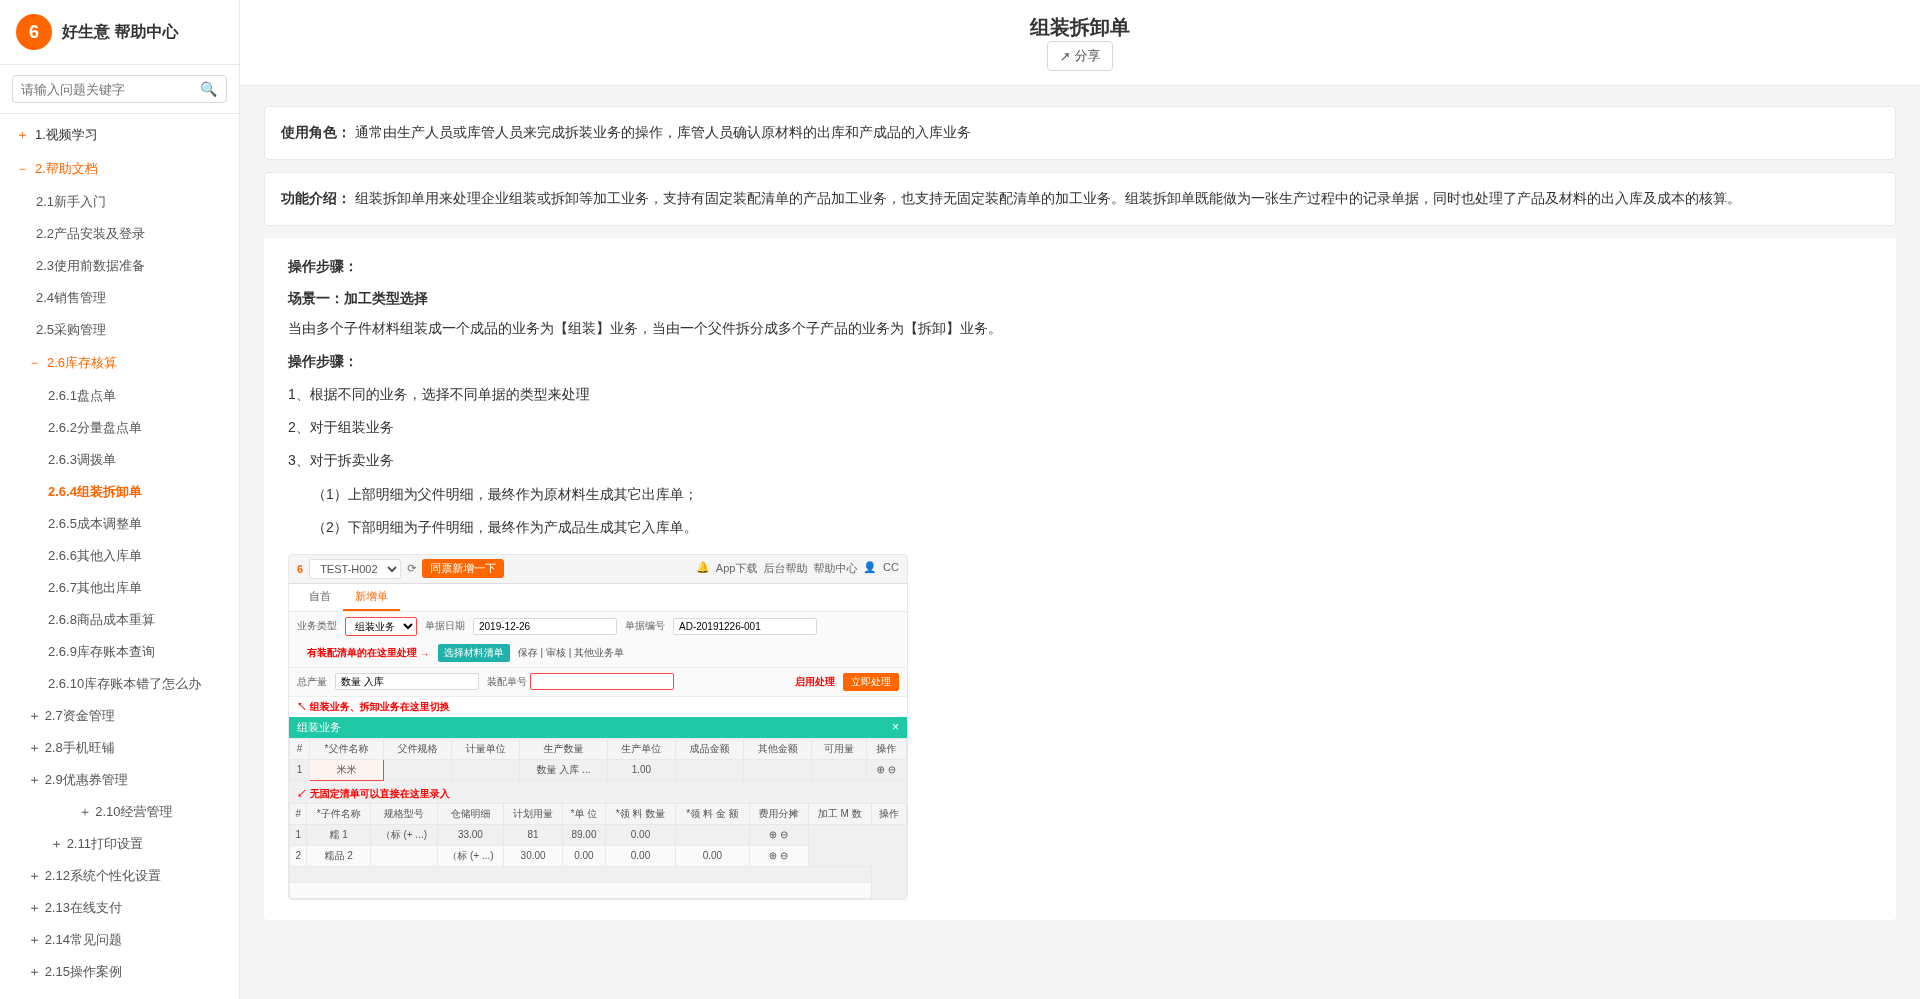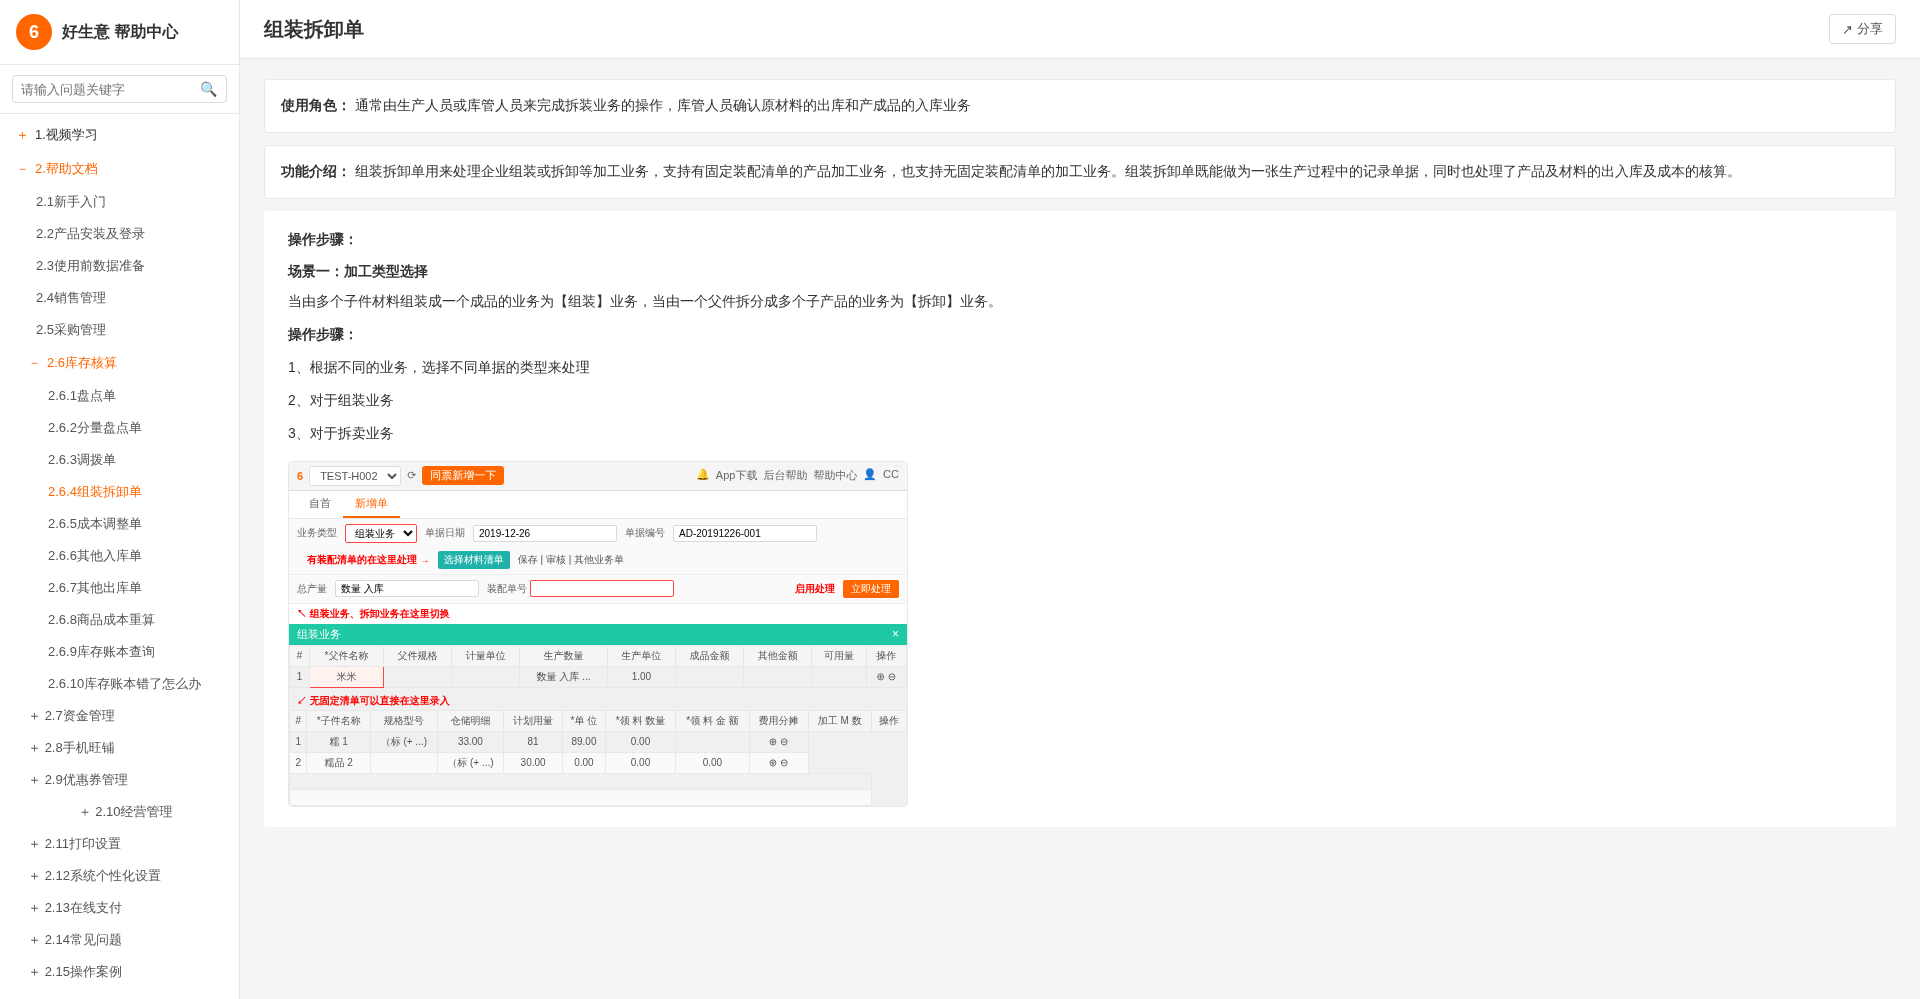--- a/index.html
+++ b/index.html
@@ -58,36 +58,36 @@
     .nav-item-parent .minus-icon { color: #ff6600; margin-right: 6px; font-size: 13px; }
     .nav-item-parent.active { color: #ff6600; }
 
     .nav-sub-item {
       padding: 7px 16px 7px 36px; cursor: pointer; font-size: 13px; color: #555;
     }
 
     .nav-sub-sub-item {
       padding: 7px 16px 7px 48px; cursor: pointer; font-size: 13px; color: #555;
     }
-    .nav-sub-sub-item.active { color: #ff6600; font-weight: 400; }
+    .nav-sub-sub-item.active { color: #ff6600; font-weight: 700; }
 
     
     #main {
       flex: 1;
       display: flex;
       flex-direction: column;
       overflow: hidden;
       background: #f5f5f5;
     }
 
     .main-header {
       background: #fff;
       padding: 14px 24px;
       border-bottom: 1px solid #e8e8e8;
-      display: flex; align-items: center; justify-content: space-between;
+      display: flex; align-items: center; justify-content: space-between; flex-direction: column;
     }
     .page-title-text { font-size: 20px; font-weight: 600; color: #333; }
     .share-btn {
       display: flex; align-items: center; gap: 4px;
       border: 1px solid #d9d9d9; border-radius: 4px;
       padding: 5px 12px; cursor: pointer; font-size: 13px; color: #555; background: #fff;
     }
 
     .content-area {
       flex: 1; overflow-y: auto; padding: 20px 24px;
@@ -277,21 +277,21 @@
     <div class="nav-sub-item" style="padding-left:28px;">
       <span class="plus-icon">＋</span>
       <span>2.9优惠券管理</span>
     </div>
 
     <div class="nav-sub-item" style="padding-left:28px;text-align:center;">
       <span class="plus-icon">＋</span>
       <span>2.10经营管理</span>
     </div>
 
-    <div class="nav-sub-item" style="padding-left:28px;">
+    <div class="nav-sub-item" style="padding-left:38px;margin-left:12px;">
       <span class="plus-icon">＋</span>
       <span>2.11打印设置</span>
     </div>
 
     <div class="nav-sub-item" style="padding-left:28px;">
       <span class="plus-icon">＋</span>
       <span>2.12系统个性化设置</span>
     </div>
 
     <div class="nav-sub-item" style="padding-left:28px;">
@@ -341,20 +341,24 @@
         <span>当由多个子件材料组装成一个成品的业务为【组装】业务，当由一个父件拆分成多个子产品的业务为【拆卸】业务。</span>
       </p>
 
       <p>
         <span class="bold">操作步骤：</span>
       </p>
 
       <p>1、根据不同的业务，选择不同单据的类型来处理</p>
       <p>2、对于组装业务</p>
       <p>3、对于拆卖业务</p>
+      <div class="sub-list">
+        <p>（1）上部明细为父件明细，最终作为原材料生成其它出库单；</p>
+        <p>（2）下部明细为子件明细，最终作为产成品生成其它入库单。</p>
+      </div>
 
       <div class="screenshot-container">
         <div class="ss-wrapper">
 
           <div class="ss-top-bar">
             <span style="color:#ff6600;font-weight:bold;">6</span>
             <select class="ss-org-select">
               <option>TEST-H002</option>
             </select>
             <span style="color:#666;">⟳</span>

